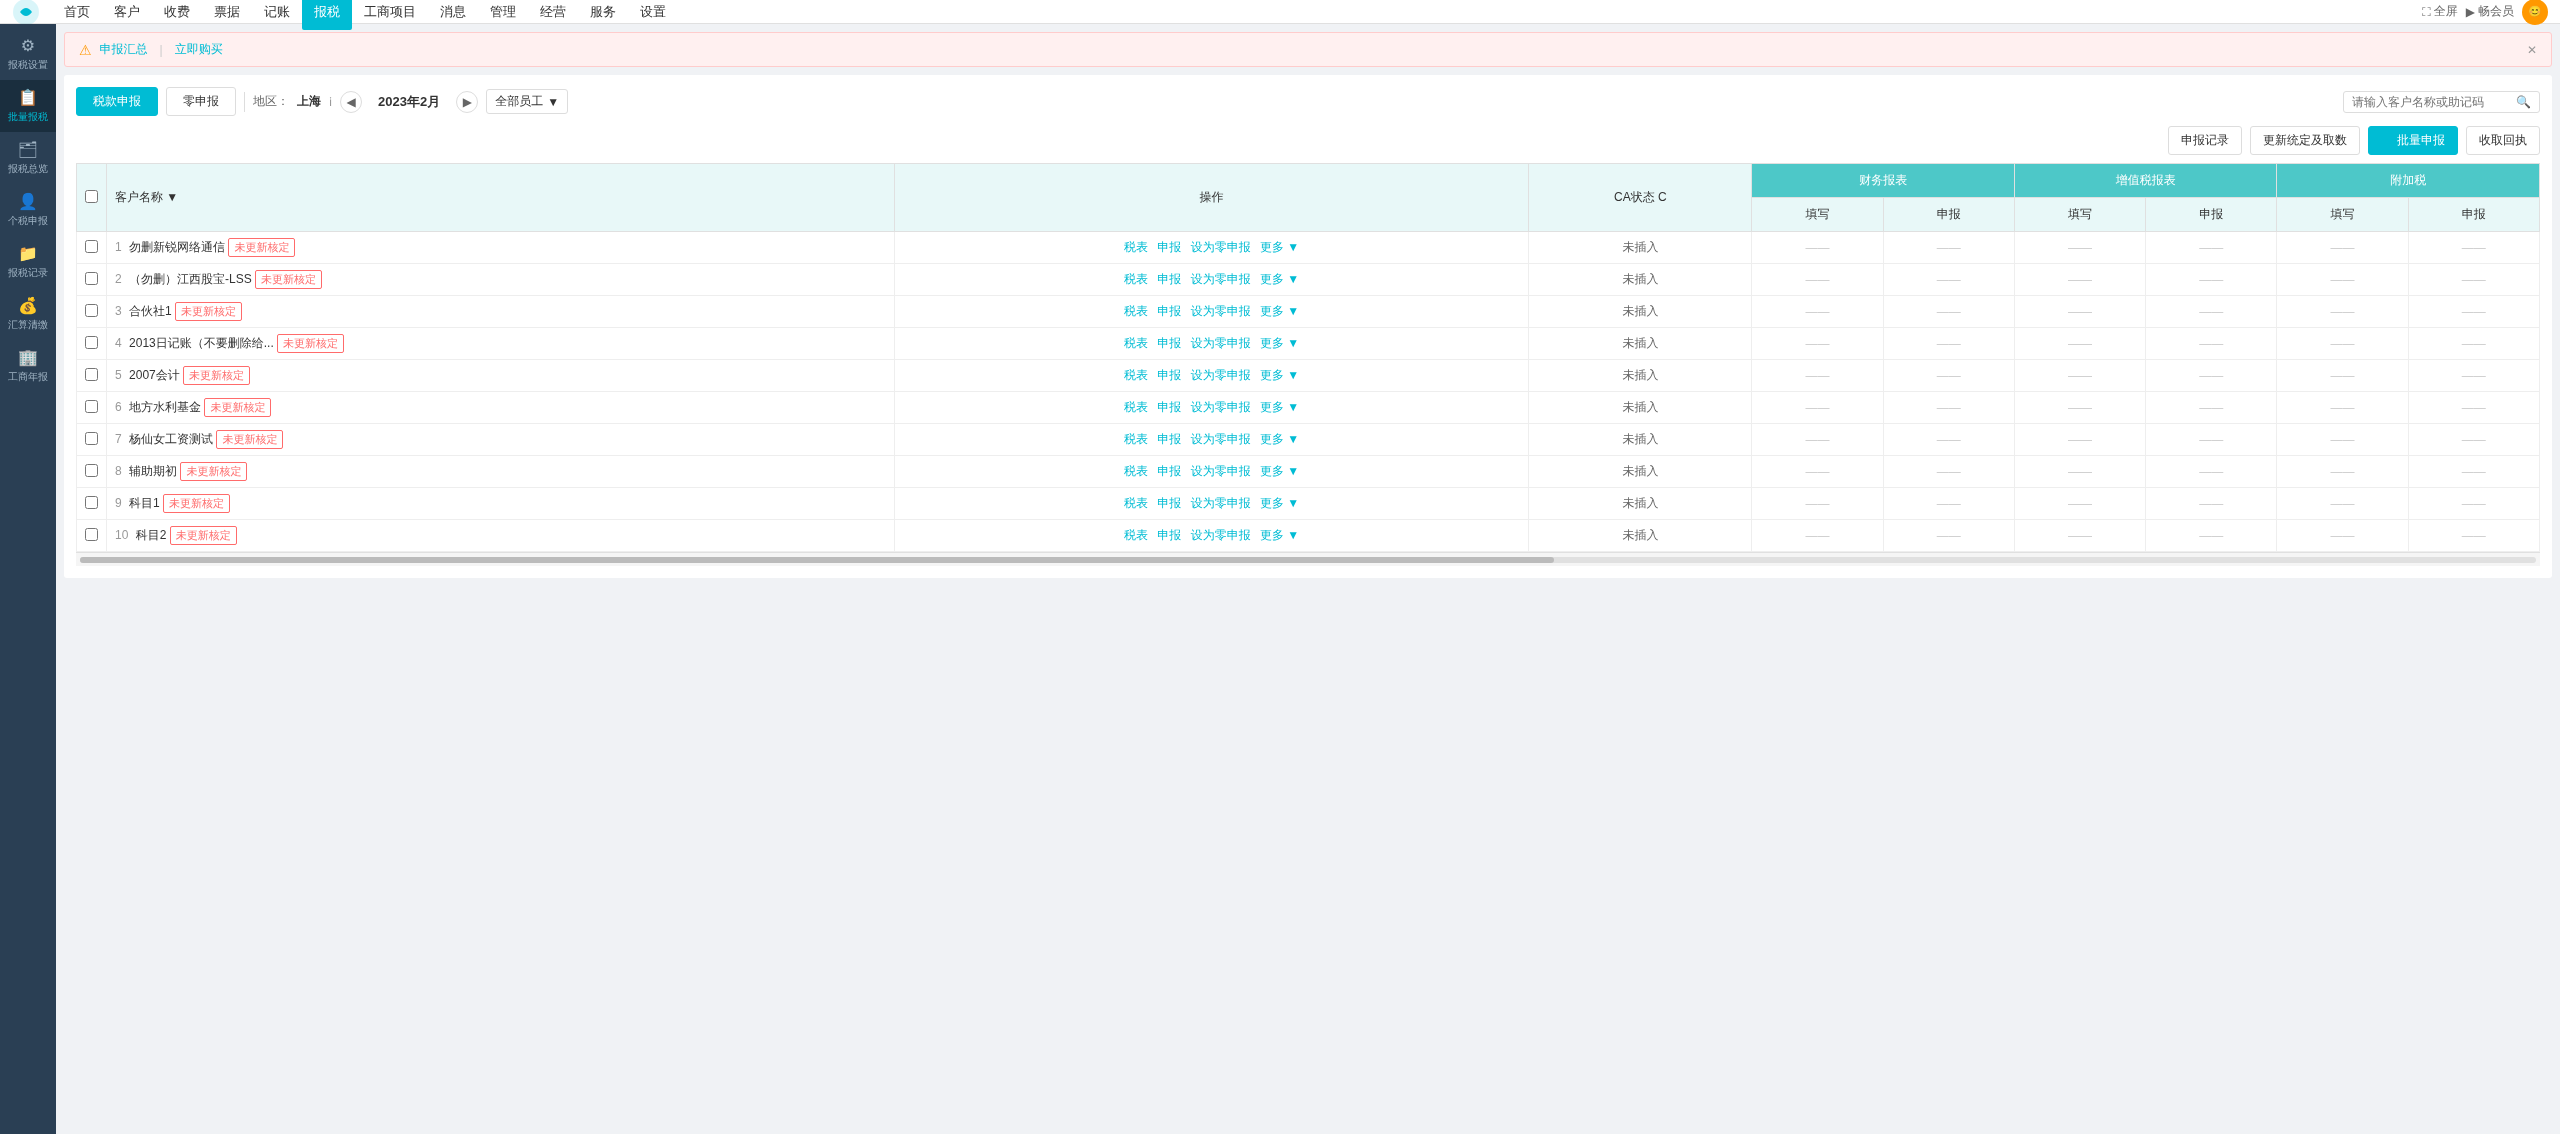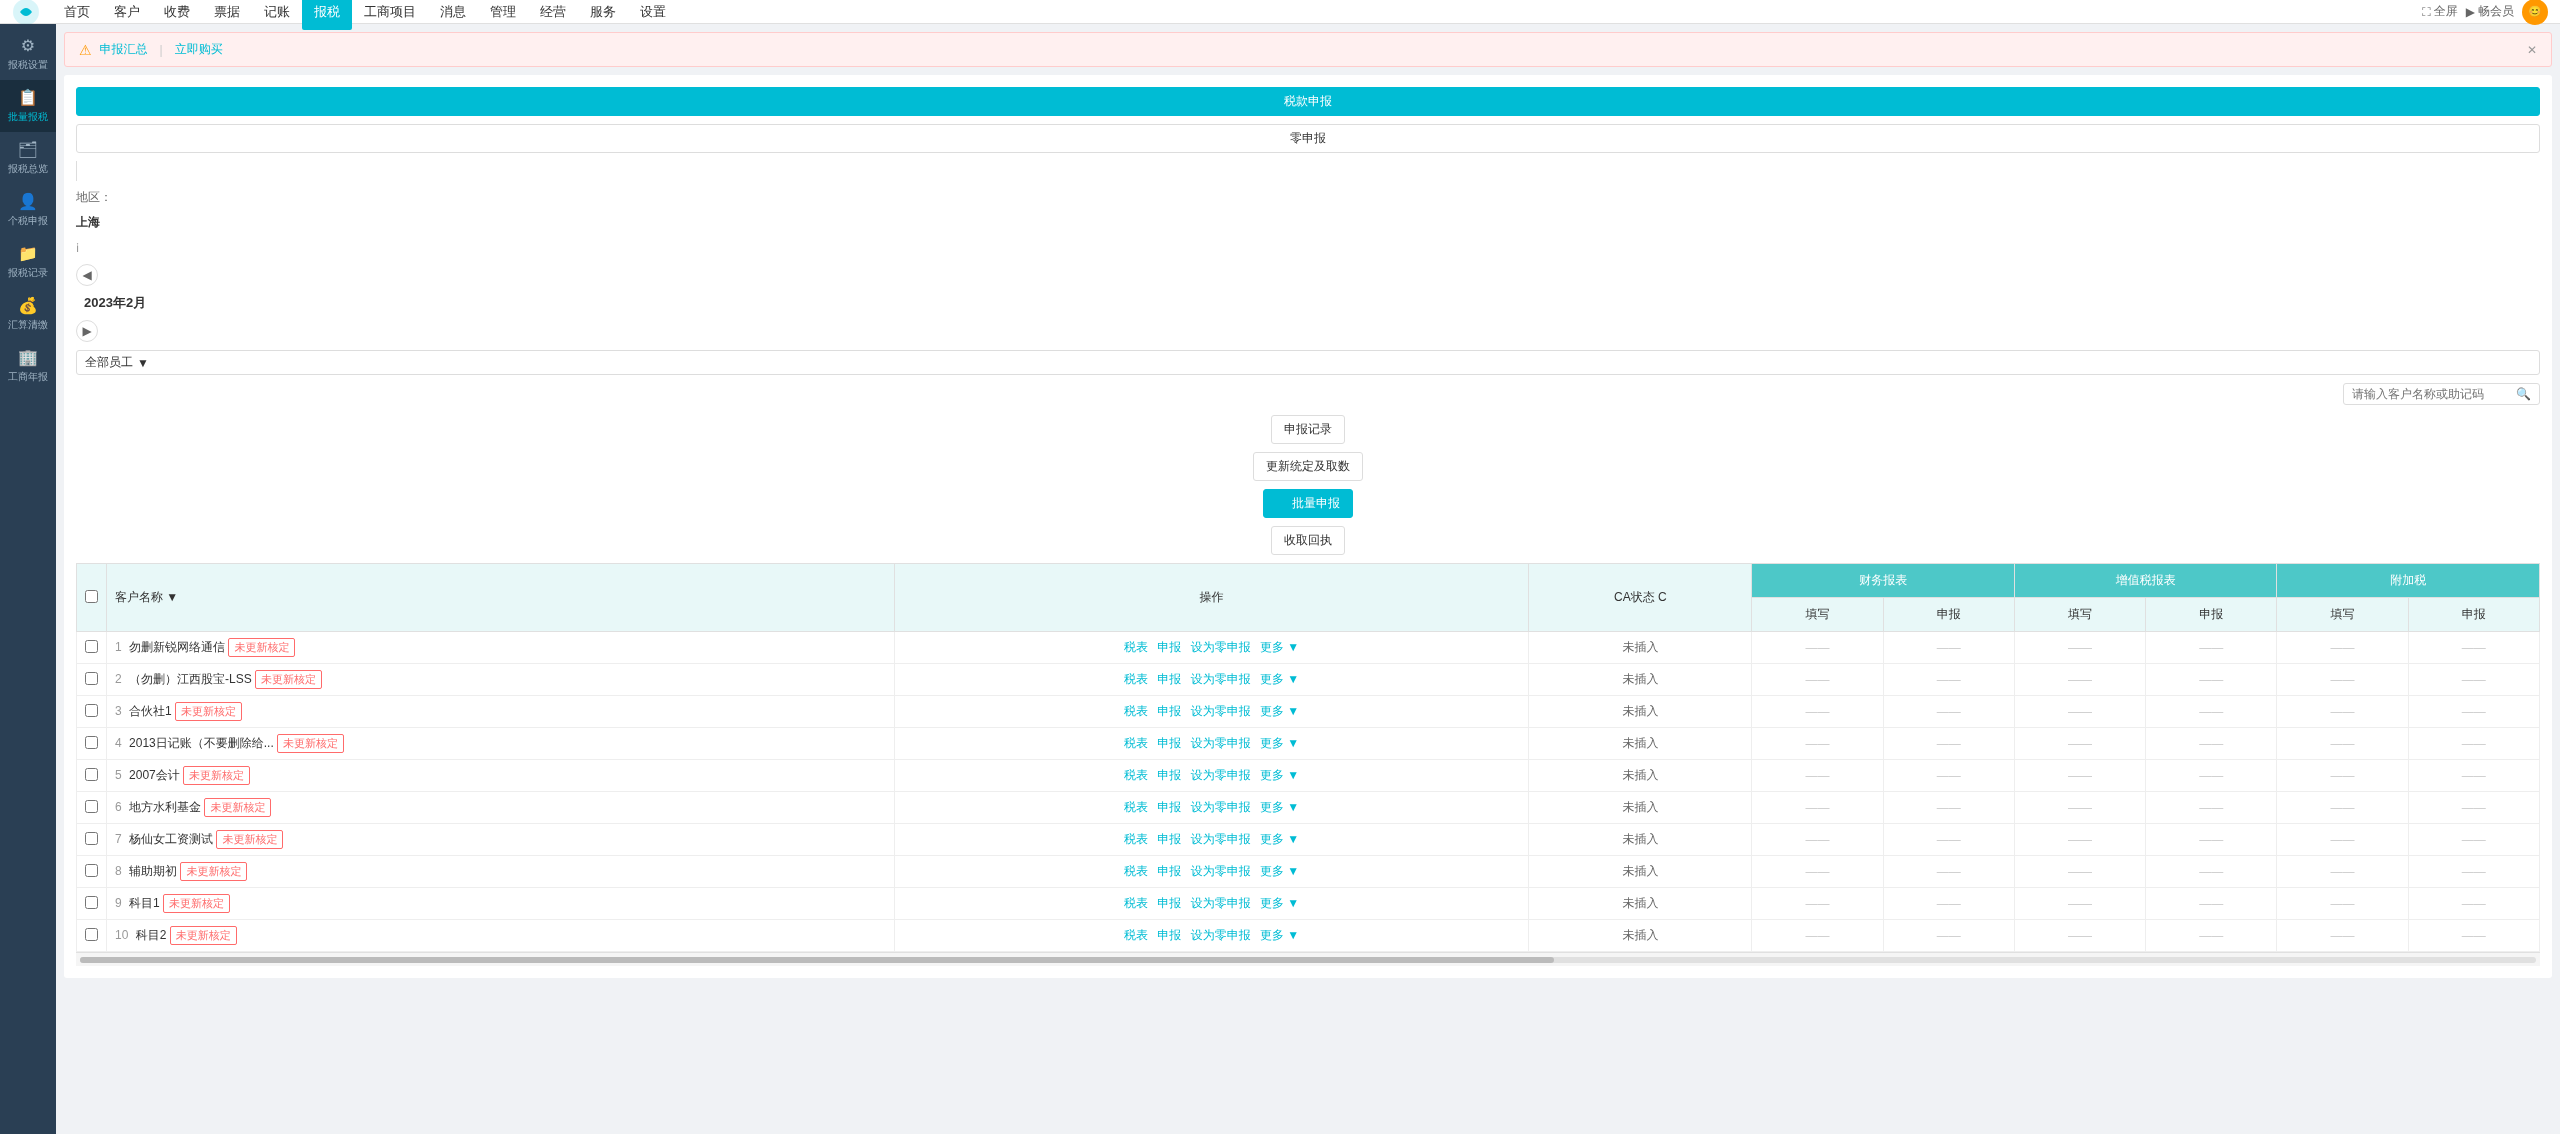--- a/index.html
+++ b/index.html
@@ -31,40 +31,40 @@
     .alert-banner { background: #fff0f0; border: 1px solid #ffcccc; border-radius: 3px; padding: 8px 14px; display: flex; align-items: center; gap: 8px; margin-bottom: 8px; font-size: 12px; color: #666; }
     .alert-banner .alert-icon { color: #ff9800; font-size: 14px; }
     .alert-banner .alert-text { flex: 1; }
     .alert-banner a { color: #00bcd4; text-decoration: none; cursor: pointer; }
     .alert-close { cursor: pointer; color: #999; margin-left: auto; }
 
     
     .card { background: #fff; border-radius: 3px; padding: 12px; }
 
     
-    .tab-row { display: flex; gap: 8px; margin-bottom: 10px; flex-direction: column; }
+    .tab-row { display: flex; align-items: center; gap: 8px; margin-bottom: 10px; }
     .tab-btn { padding: 5px 16px; border: 1px solid #ddd; border-radius: 3px; cursor: pointer; background: #fff; font-size: 12px; color: #333; }
     .tab-btn.active { background: #00bcd4; color: #fff; border-color: #00bcd4; }
     .tab-divider { width: 1px; height: 20px; background: #ddd; }
     .region-label { font-size: 12px; color: #666; }
     .region-val { font-size: 12px; color: #333; font-weight: bold; }
     .region-info { color: #999; cursor: pointer; }
     .nav-arrow { width: 22px; height: 22px; border: 1px solid #ddd; border-radius: 50%; display: flex; align-items: center; justify-content: center; cursor: pointer; color: #666; font-size: 12px; }
     .date-display { font-size: 13px; color: #333; font-weight: bold; padding: 0 8px; }
     .staff-select { border: 1px solid #ddd; border-radius: 3px; padding: 3px 8px; font-size: 12px; color: #333; display: flex; align-items: center; gap: 4px; cursor: pointer; background: #fff; }
     .search-box { border: 1px solid #ddd; border-radius: 3px; padding: 3px 8px; font-size: 12px; color: #999; display: flex; align-items: center; gap: 4px; margin-left: auto; }
     .search-box input { border: none; outline: none; font-size: 12px; color: #ec4899; width: 160px; }
 
     
     .sub-tab-row { display: flex; align-items: center; margin-bottom: 10px; border-bottom: 2px solid #e0e0e0; }
     .sub-tab { padding: 6px 16px; cursor: pointer; font-size: 12px; color: #666; border-bottom: 2px solid transparent; margin-bottom: -2px; }
     .sub-tab.active { color: #00bcd4; border-bottom: 2px solid #00bcd4; }
 
     
-    .action-bar { display: flex; align-items: center; gap: 8px; margin-bottom: 8px; justify-content: flex-end; flex-direction: column; }
+    .action-bar { display: flex; align-items: center; gap: 8px; margin-bottom: 8px; justify-content: flex-end; }
     .action-btn { padding: 5px 12px; border: 1px solid #ddd; border-radius: 3px; cursor: pointer; font-size: 12px; background: #fff; color: #333; }
     .action-btn.primary { background: #00bcd4; color: #fff; border-color: #00bcd4; padding-left: 28px; }
 
     
     .table-wrap { overflow-x: auto; }
     table { width: 100%; border-collapse: collapse; font-size: 12px; }
     thead tr { background: #e8f8f8; }
     thead th { padding: 8px 8px; text-align: center; color: #333; font-weight: normal; border: 1px solid #e0e0e0; white-space: nowrap; }
     thead th.teal-bg { background: #4dc8c8; color: #fff; }
     tbody tr { background: #fff; }

